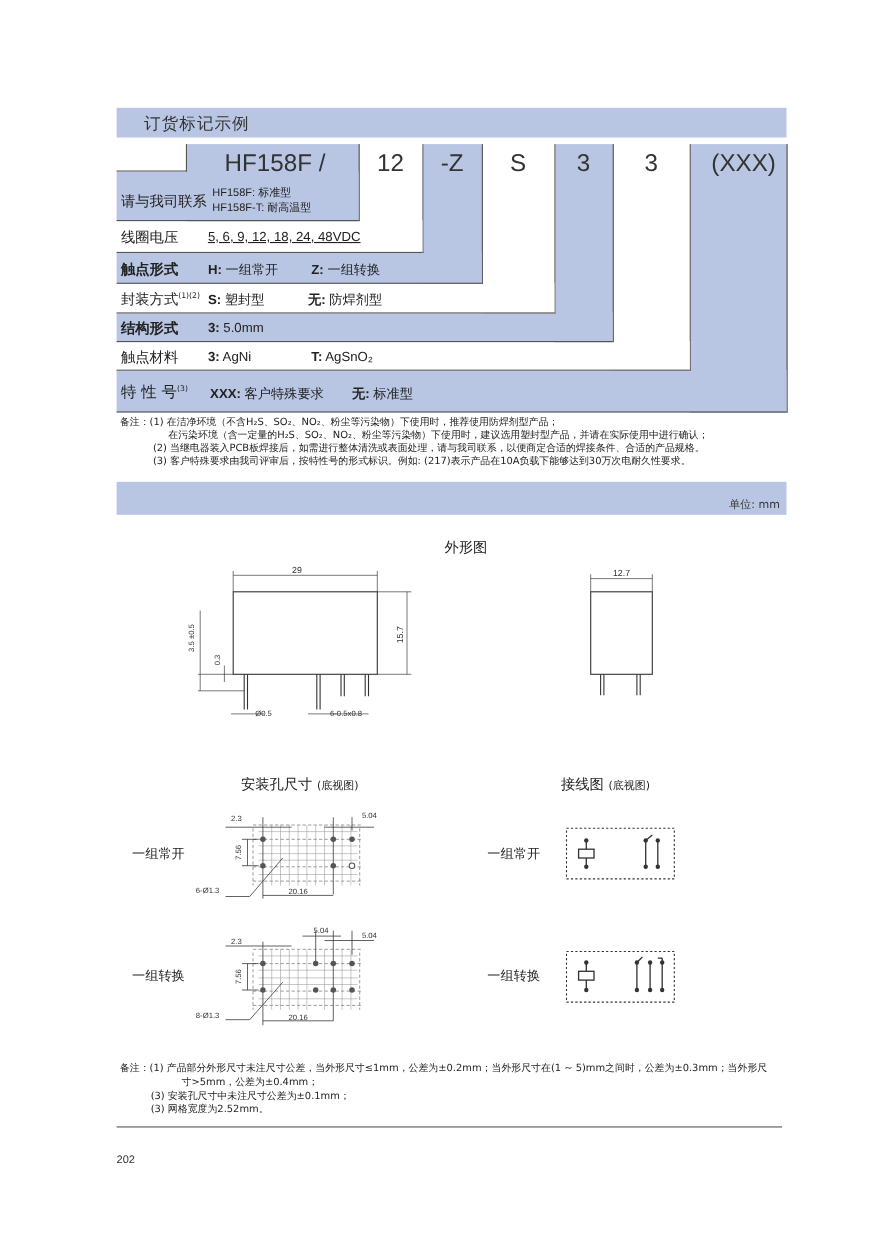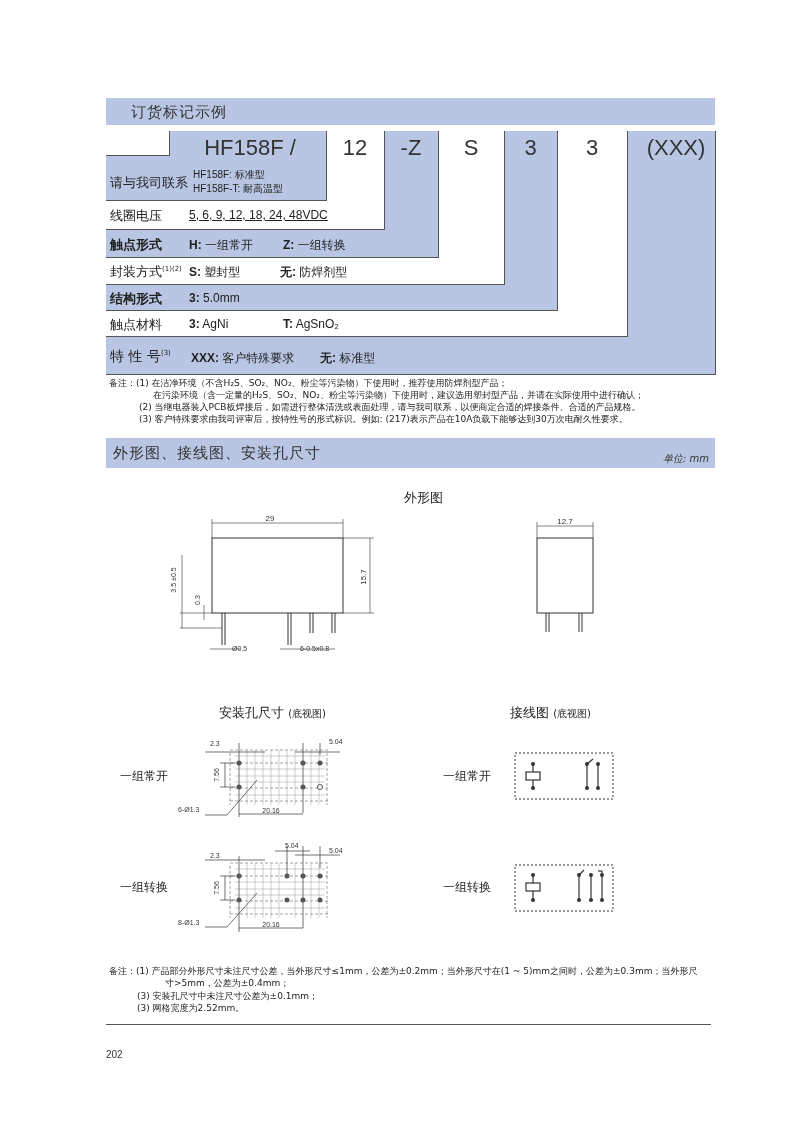--- a/index.html
+++ b/index.html
@@ -77,22 +77,21 @@
 <span class="lbl" style="left:110px;top:348px;font-size:14px;"><span>特 性 号</span><sup style="font-size:7px;">(3)</sup></span>
 <span class="val" style="left:191px;top:350px;"><b>XXX:</b> <span>客户特殊要求</span></span>
 <span class="val" style="left:320px;top:350px;"><b>无:</b> <span>标准型</span></span>
 
 <div class="note" style="left:109px;top:377px;">备注：(1) 在洁净环境（不含H₂S、SO₂、NO₂、粉尘等污染物）下使用时，推荐使用防焊剂型产品；</div>
 <div class="note" style="left:153px;top:389px;">在污染环境（含一定量的H₂S、SO₂、NO₂、粉尘等污染物）下使用时，建议选用塑封型产品，并请在实际使用中进行确认；</div>
 <div class="note" style="left:139px;top:401px;">(2) 当继电器装入PCB板焊接后，如需进行整体清洗或表面处理，请与我司联系，以便商定合适的焊接条件、合适的产品规格。</div>
 <div class="note" style="left:139px;top:413px;">(3) 客户特殊要求由我司评审后，按特性号的形式标识。例如: (217)表示产品在10A负载下能够达到30万次电耐久性要求。</div>
 
 <div class="bar" style="top:438px;height:30px;">
-  <span class="bar-title" style="top:6px;">外形图、接线图、安装孔尺寸</span>
-  <span style="position:absolute;right:6px;top:14px;font-size:10px;color:#333;font-style:italic;">单位: mm</span>
+  <span style="position:absolute;right:6px;top:14px;font-size:10px;color:#333;">单位: mm</span>
 </div>
 
 <div class="caption" style="left:404px;top:489px;">外形图</div>
 
 <svg class="abs" style="left:160px;top:505px;" width="240" height="160">
   <g stroke="#333" fill="none" stroke-width="1">
     <rect x="52" y="33" width="131" height="75"></rect>
     <line x1="52" y1="18" x2="183" y2="18" stroke-width="0.6"></line>
     <line x1="52" y1="14" x2="52" y2="33" stroke-width="0.6"></line>
     <line x1="183" y1="14" x2="183" y2="33" stroke-width="0.6"></line>

